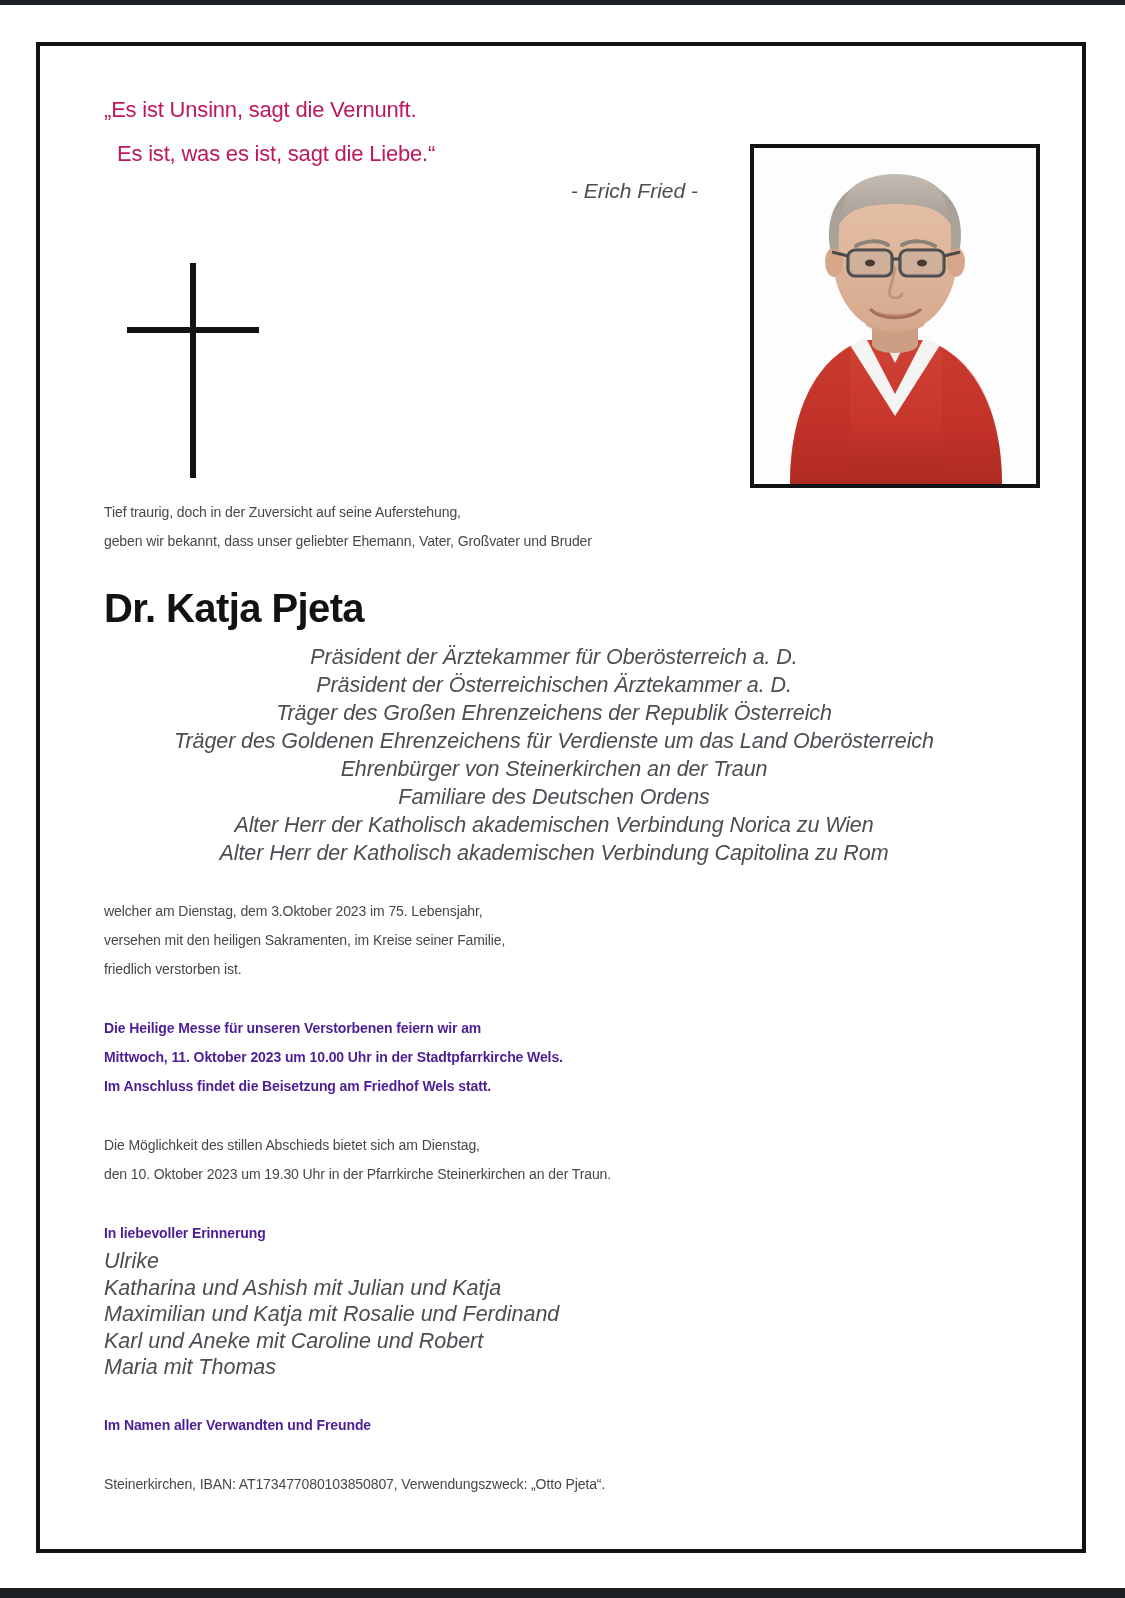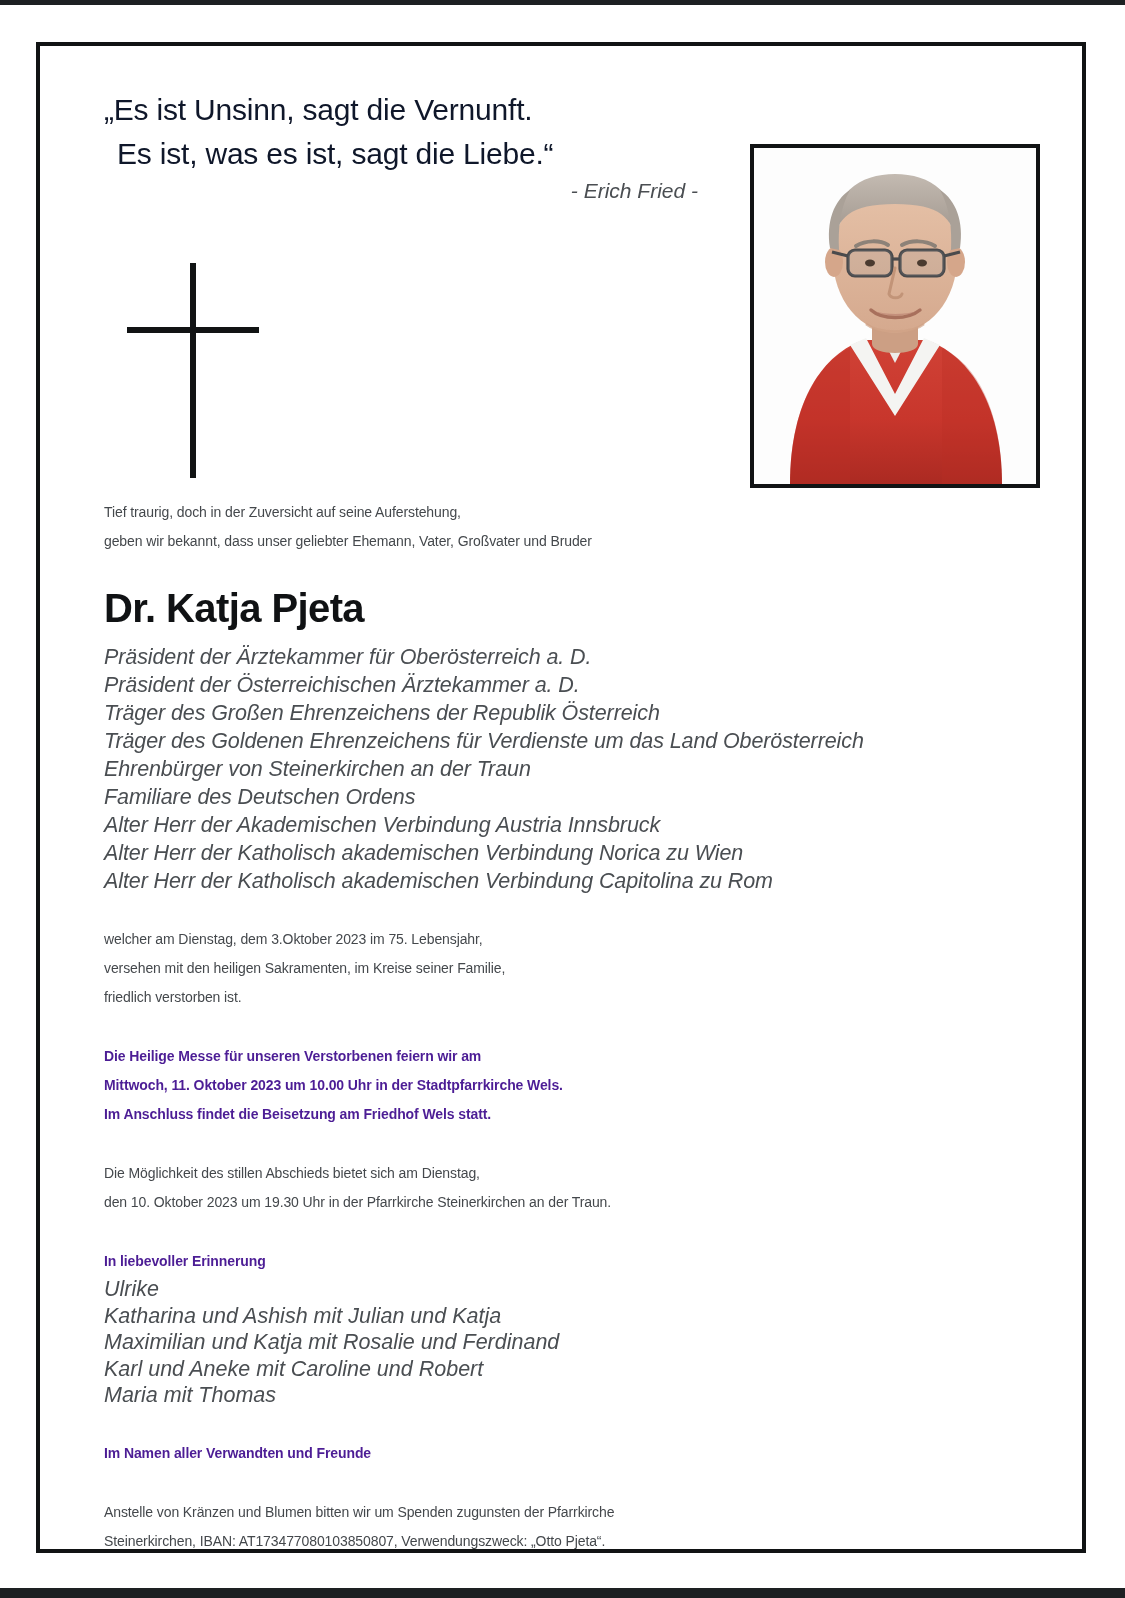--- a/index.html
+++ b/index.html
@@ -42,23 +42,23 @@
     left: 64px;
     top: 42px;
     right: 40px;
   }
 
   
   .quote-wrap {
     width: 600px;
   }
   .quote-line {
-    font-size: 30px;
+    font-size: 22px;
     line-height: 44px;
-    color: #0f172a;
+    color: #be185d;
     font-weight: 400;
     letter-spacing: -0.2px;
     white-space: pre;
   }
   .quote-line.l2 { padding-left: 13px; }
   .quote-author {
     margin-top: 3px;
     text-align: right;
     font-style: italic;
     font-size: 21px;
@@ -129,20 +129,21 @@
     letter-spacing: -0.6px;
     margin-top: 30px;
     margin-bottom: 12px;
   }
   .titles-list .t-line {
     font-style: italic;
     font-size: 21.5px;
     line-height: 28px;
     color: #4a4e52;
     letter-spacing: -0.1px;
+    text-align: center;
   }
   .gap-md { height: 30px; }
   .family-list .f-line {
     font-style: italic;
     font-size: 21.5px;
     line-height: 26.5px;
     color: #4a4e52;
   }
 </style>
 </head>
@@ -236,21 +237,20 @@
 
         <div class="name">Dr. Katja Pjeta</div>
 
         <div class="titles-list">
           <div class="t-line">Präsident der Ärztekammer für Oberösterreich a. D.</div>
           <div class="t-line">Präsident der Österreichischen Ärztekammer a. D.</div>
           <div class="t-line">Träger des Großen Ehrenzeichens der Republik Österreich</div>
           <div class="t-line">Träger des Goldenen Ehrenzeichens für Verdienste um das Land Oberösterreich</div>
           <div class="t-line">Ehrenbürger von Steinerkirchen an der Traun</div>
           <div class="t-line">Familiare des Deutschen Ordens</div>
-          <div class="t-line">Alter Herr der Akademischen Verbindung Austria Innsbruck</div>
           <div class="t-line">Alter Herr der Katholisch akademischen Verbindung Norica zu Wien</div>
           <div class="t-line">Alter Herr der Katholisch akademischen Verbindung Capitolina zu Rom</div>
         </div>
 
         <div class="gap-md"></div>
 
         <div class="para">welcher am Dienstag, dem 3.Oktober 2023 im 75. Lebensjahr,</div>
         <div class="para">versehen mit den heiligen Sakramenten, im Kreise seiner Familie,</div>
         <div class="para">friedlich verstorben ist.</div>
 
@@ -275,19 +275,18 @@
           <div class="f-line">Karl und Aneke mit Caroline und Robert</div>
           <div class="f-line">Maria mit Thomas</div>
         </div>
 
         <div class="gap-md"></div>
 
         <div class="para bold">Im Namen aller Verwandten und Freunde</div>
 
         <div class="gap-md"></div>
 
-        <div class="para">Anstelle von Kränzen und Blumen bitten wir um Spenden zugunsten der Pfarrkirche</div>
         <div class="para">Steinerkirchen, IBAN: AT173477080103850807, Verwendungszweck: „Otto Pjeta“.</div>
 
       </div>
     </div>
   </div>
 </div>
 
 </body></html>

